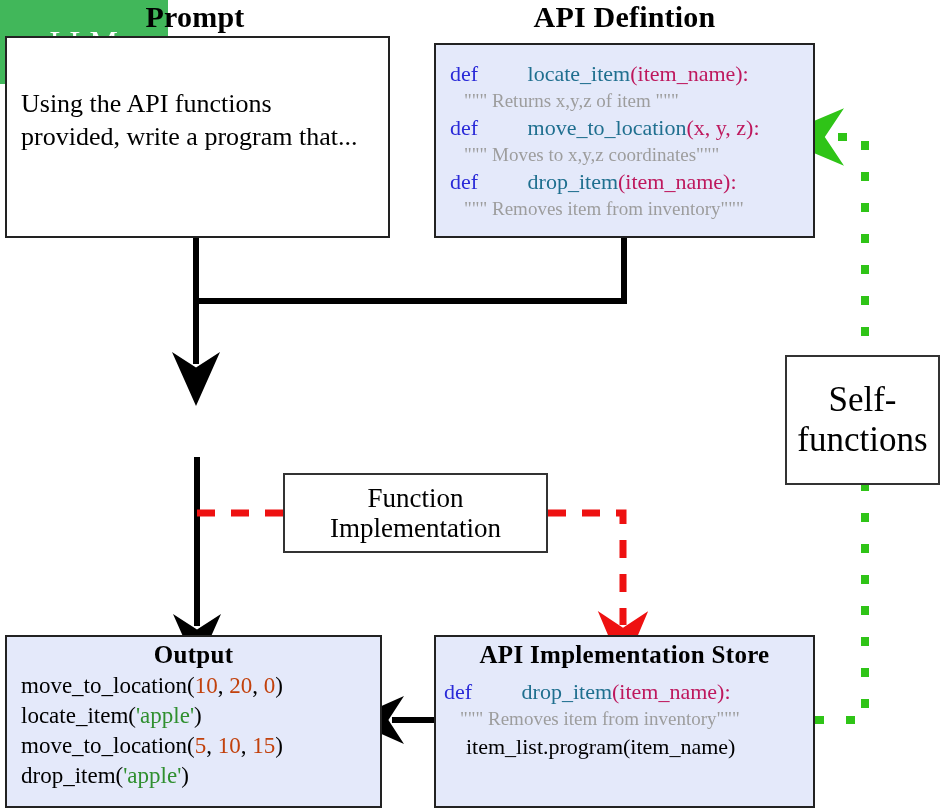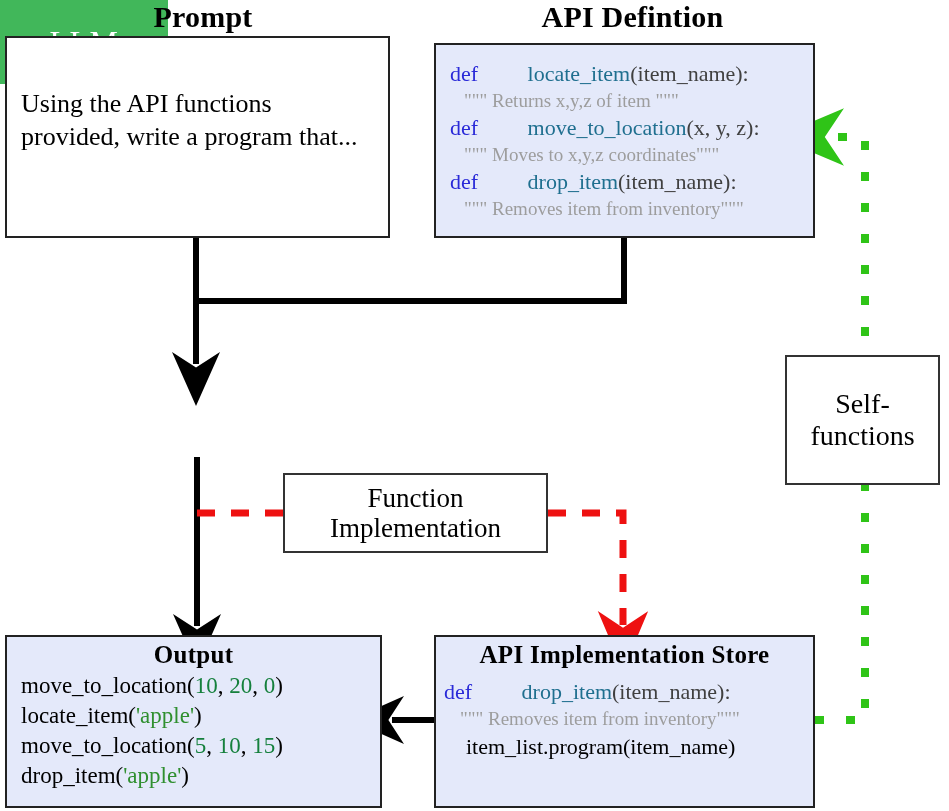--- a/index.html
+++ b/index.html
@@ -18,21 +18,20 @@
 
   
   .heading {
     position: absolute;
     font-weight: bold;
     font-size: 30px;
     color: #000000;
     text-align: center;
     letter-spacing: 0.2px;
     white-space: nowrap;
-    margin-left: 8px;
   }
   #heading-prompt { left: 0px;   top: 0px;  width: 390px; }
   #heading-api    { left: 434px; top: 0px;  width: 381px; }
 
   
   .box {
     position: absolute;
     box-sizing: border-box;
     border: 2px solid #222222;
     background: #ffffff;
@@ -84,21 +83,21 @@
   }
 
   #box-self-debug {
     left: 785px; top: 355px; width: 155px; height: 130px;
     border: 2px solid #333333;
     display: flex;
     align-items: center;
     justify-content: center;
   }
   #self-debug-text {
-    font-size: 28px;
+    font-size: 35px;
     line-height: 1.15;
     text-align: center;
     color: #000000;
   }
 
   #box-output {
     left: 5px; top: 635px; width: 377px; height: 173px;
     padding: 4px 0 0 0;
   }
   #box-api-store {
@@ -117,23 +116,23 @@
   .code {
     font-family: "Liberation Serif", "DejaVu Serif", serif;
     font-size: 22px;
     line-height: 1.32;
     color: #000000;
     white-space: pre;
   }
   .code-line { white-space: pre; }
   .kw-def   { color: #2a2ad8; }
   .fn-name  { color: #1f6f8f; margin-left: 44px; }
-  .param    { color: #404040; }
+  .param    { color: #be185d; }
   .docstr   { color: #9d9d9d; }
-  .num      { color: #15803d; }
+  .num      { color: #c2410c; }
   .str      { color: #2f8f2f; }
   .plain    { color: #000000; }
 
   #api-def-code { padding-left: 6px; }
   #api-def-code .code-line { font-size: 22px; }
   #api-def-code .doc-line { font-size: 19px; padding-left: 14px; }
 
   #output-code {
     padding: 2px 0 0 14px;
     font-size: 23px;

